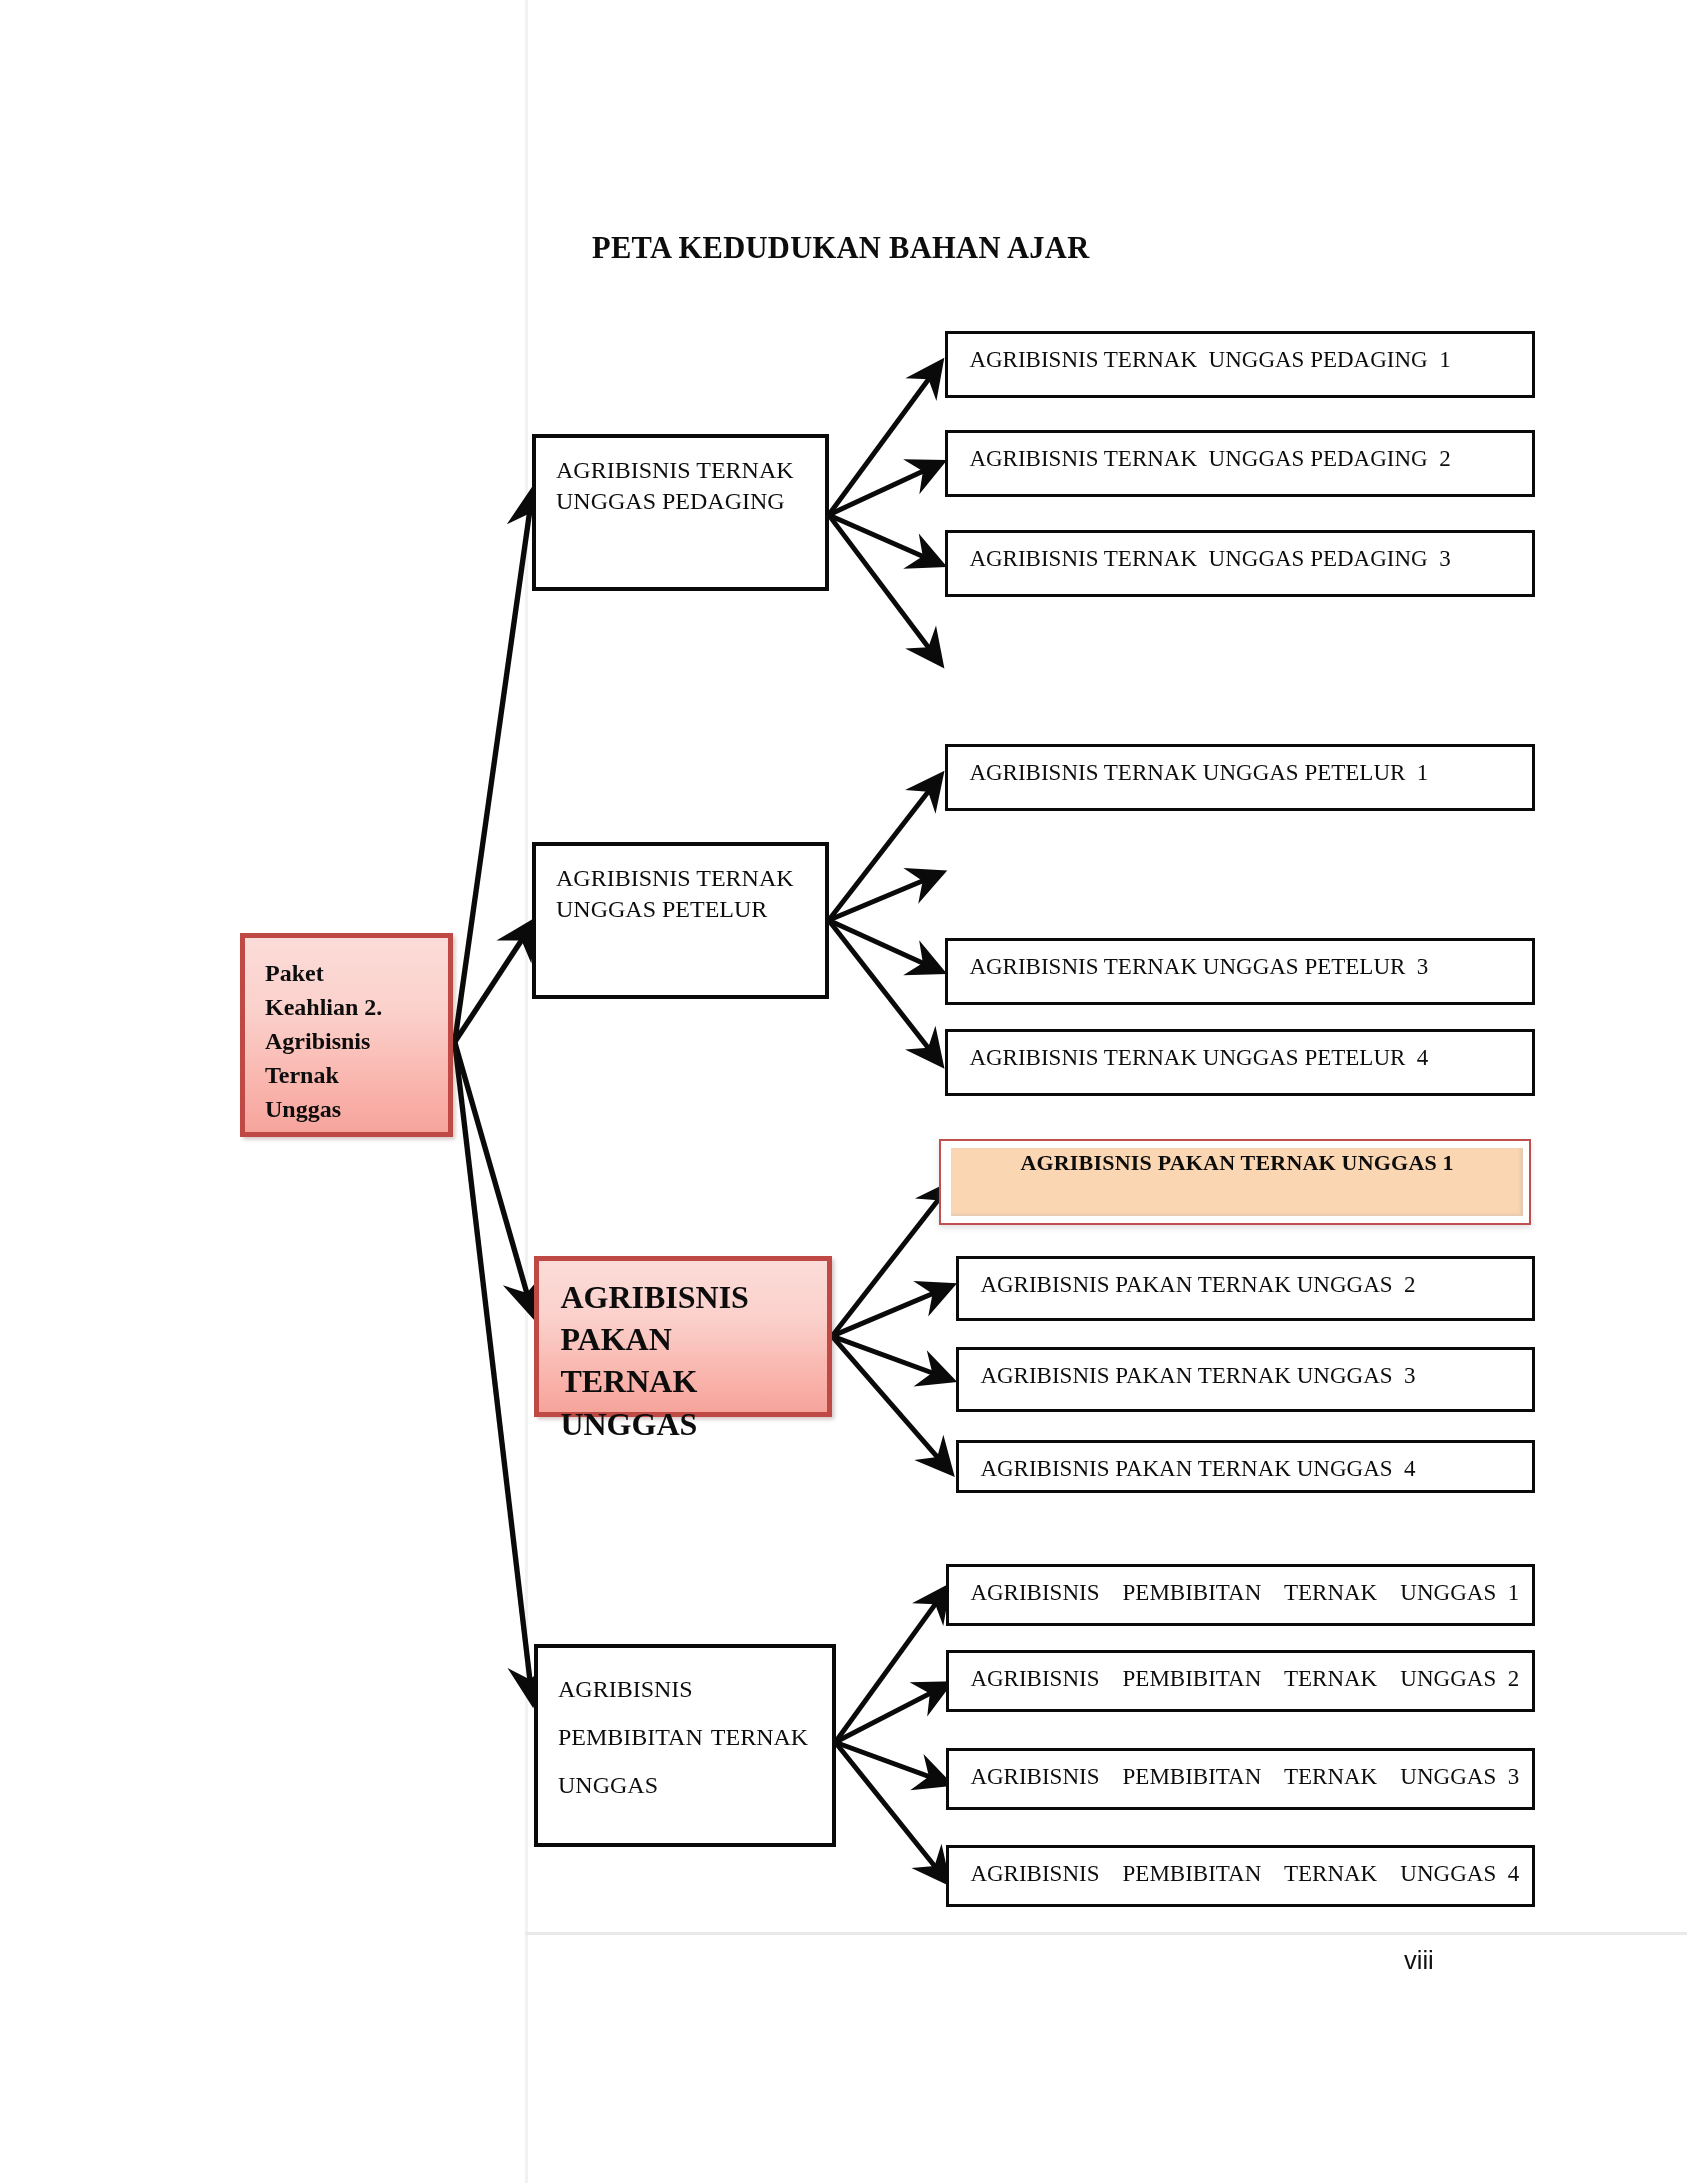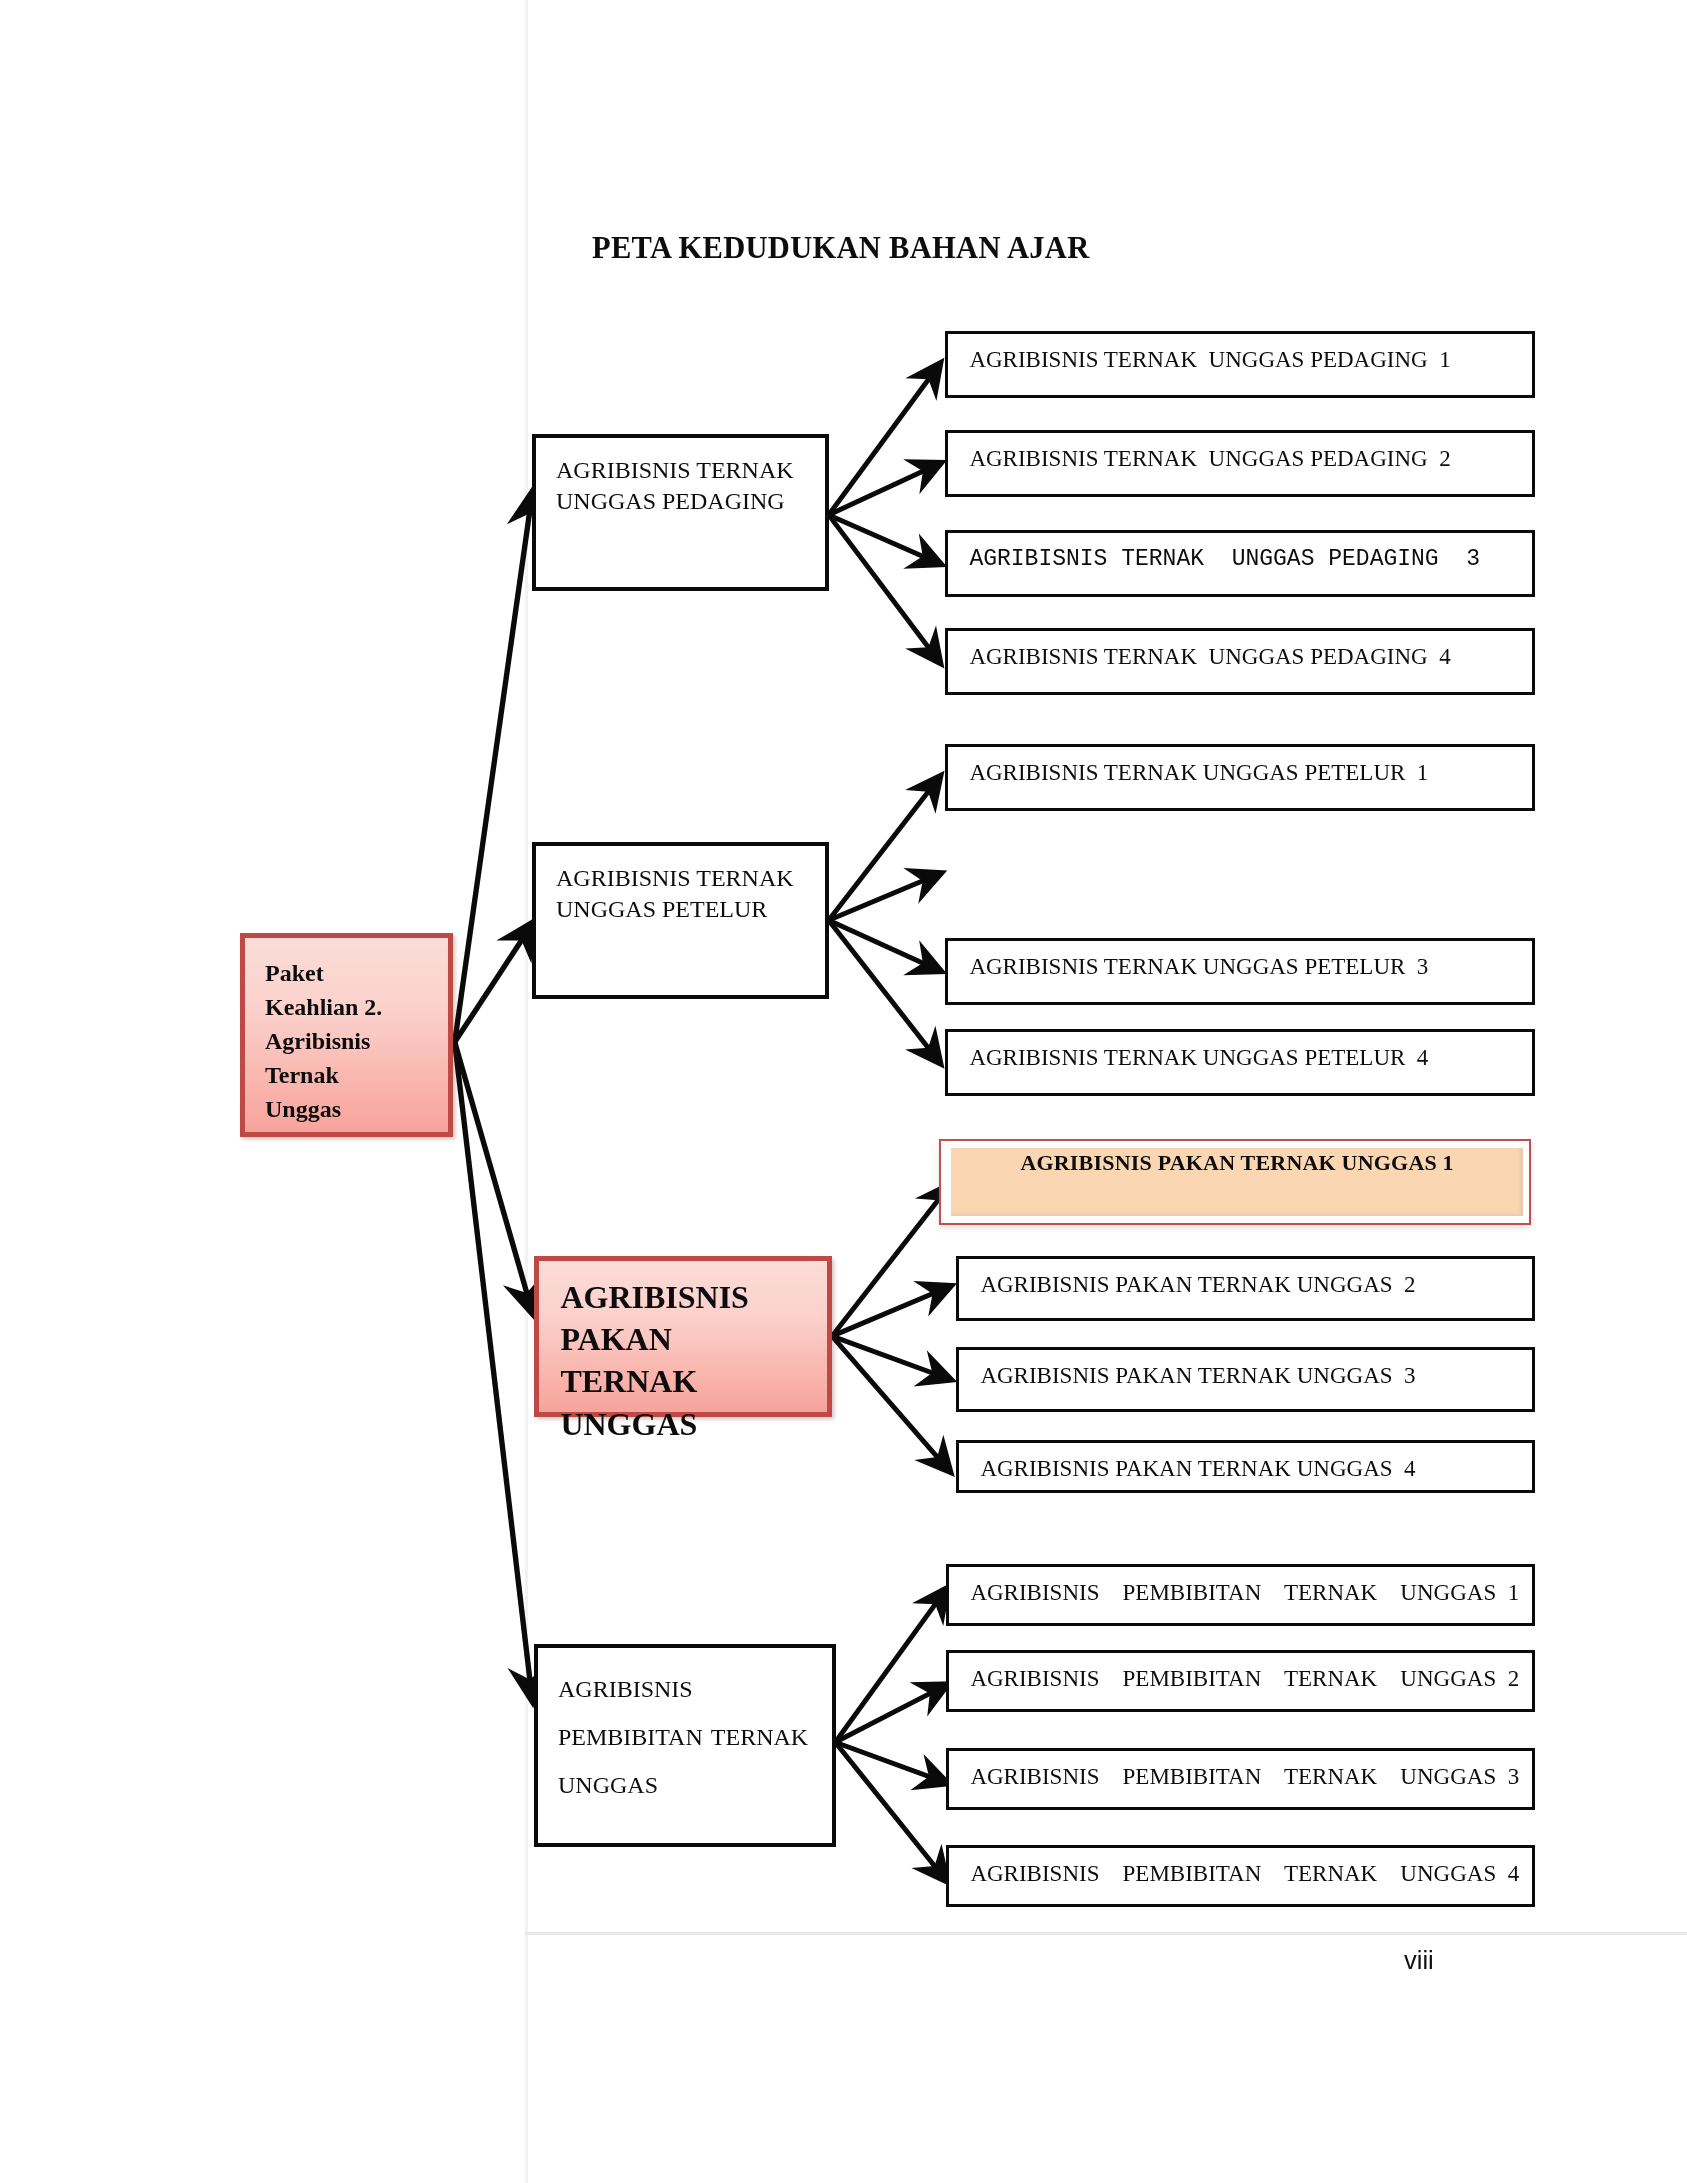--- a/index.html
+++ b/index.html
@@ -223,25 +223,22 @@
     <div class="branch-label label">AGRIBISNIS  TERNAK
 UNGGAS PEDAGING</div>
   </div>
 
   <div class="node box-plain leaf" style="left:945px; top:331px; width:590px; height:67px;">
     <div class="leaf-label label">AGRIBISNIS TERNAK  UNGGAS PEDAGING  1</div>
   </div>
   <div class="node box-plain leaf" style="left:945px; top:430px; width:590px; height:67px;">
     <div class="leaf-label label">AGRIBISNIS TERNAK  UNGGAS PEDAGING  2</div>
   </div>
-  <div class="node box-plain leaf" style="left:945px; top:530px; width:590px; height:67px;font-family:Liberation Mono, monospace;">
+  <div class="node box-plain leaf" style="left:945px; top:530px; width:590px; height:67px;">
     <div class="leaf-label label">AGRIBISNIS TERNAK  UNGGAS PEDAGING  3</div>
-  </div>
-  <div class="node box-plain leaf" style="left:945px; top:628px; width:590px; height:67px;">
-    <div class="leaf-label label">AGRIBISNIS TERNAK  UNGGAS PEDAGING  4</div>
   </div>
 
   <div class="node box-plain" style="left:532px; top:842px; width:297px; height:157px;">
     <div class="branch-label label">AGRIBISNIS TERNAK
 UNGGAS PETELUR</div>
   </div>
 
   <div class="node box-plain leaf" style="left:945px; top:744px; width:590px; height:67px;">
     <div class="leaf-label label">AGRIBISNIS TERNAK UNGGAS PETELUR  1</div>
   </div>

